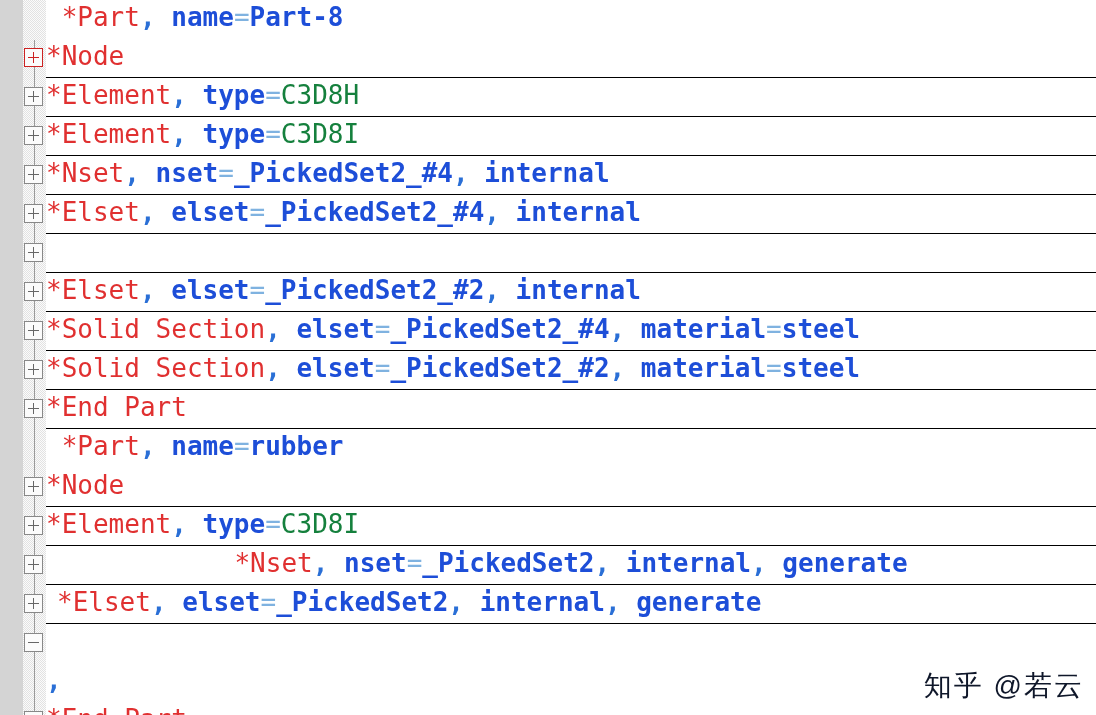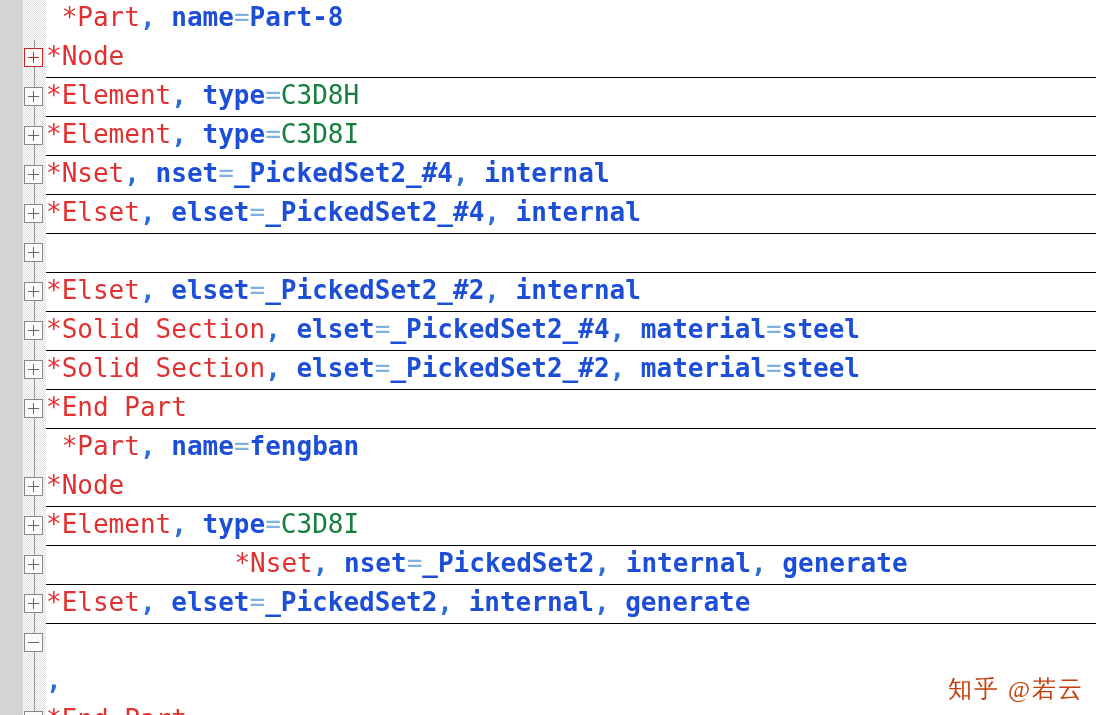--- a/index.html
+++ b/index.html
@@ -72,22 +72,22 @@
   }
   .kw{color:#e03030;}
   .punct{color:#2a6fd6;font-weight:bold;}
   .eq{color:#7fb2e0;}
   .val{color:#15803d;}
   .plain{color:#1d4ed8;font-weight:bold;}
 
   
   .watermark{
     position:absolute;right:12px;bottom:10px;
-    font-family:Liberation Serif, serif;
-    font-size:24px;color:#c2410c;letter-spacing:2px;
+    font-family:Liberation Sans, sans-serif;
+    font-size:28px;color:#0f172a;letter-spacing:2px;
     z-index:6;user-select:none;
   }
 </style>
 </head>
 <body>
 
 <div id="editor">
 
   <div class="margin-strip"></div>
   <div class="fold-gutter"></div>
@@ -178,23 +178,23 @@
       <div class="line" style="top: -1px;"><span class="txt"><span class="plain"> </span><span class="kw">*Part</span><span class="punct">,</span><span class="plain"> name</span><span class="eq">=</span><span class="plain">Part-8</span></span></div>
       <div class="line" style="top: 38px;"><span class="txt"><span class="kw">*Node</span></span></div>
       <div class="line" style="top: 77px;"><span class="txt"><span class="kw">*Element</span><span class="punct">,</span><span class="plain"> type</span><span class="eq">=</span><span class="val">C3D8H</span></span></div>
       <div class="line" style="top: 116px;"><span class="txt"><span class="kw">*Element</span><span class="punct">,</span><span class="plain"> type</span><span class="eq">=</span><span class="val">C3D8I</span></span></div>
       <div class="line" style="top: 155px;"><span class="txt"><span class="kw">*Nset</span><span class="punct">,</span><span class="plain"> nset</span><span class="eq">=</span><span class="plain">_PickedSet2_#4</span><span class="punct">,</span><span class="plain"> internal</span></span></div>
       <div class="line" style="top: 194px;"><span class="txt"><span class="kw">*Elset</span><span class="punct">,</span><span class="plain"> elset</span><span class="eq">=</span><span class="plain">_PickedSet2_#4</span><span class="punct">,</span><span class="plain"> internal</span></span></div>
       <div class="line" style="top: 272px;"><span class="txt"><span class="kw">*Elset</span><span class="punct">,</span><span class="plain"> elset</span><span class="eq">=</span><span class="plain">_PickedSet2_#2</span><span class="punct">,</span><span class="plain"> internal</span></span></div>
       <div class="line" style="top: 311px;"><span class="txt"><span class="kw">*Solid Section</span><span class="punct">,</span><span class="plain"> elset</span><span class="eq">=</span><span class="plain">_PickedSet2_#4</span><span class="punct">,</span><span class="plain"> material</span><span class="eq">=</span><span class="plain">steel</span></span></div>
       <div class="line" style="top: 350px;"><span class="txt"><span class="kw">*Solid Section</span><span class="punct">,</span><span class="plain"> elset</span><span class="eq">=</span><span class="plain">_PickedSet2_#2</span><span class="punct">,</span><span class="plain"> material</span><span class="eq">=</span><span class="plain">steel</span></span></div>
       <div class="line" style="top: 389px;"><span class="txt"><span class="kw">*End Part</span></span></div>
-      <div class="line" style="top: 428px;"><span class="txt"><span class="plain"> </span><span class="kw">*Part</span><span class="punct">,</span><span class="plain"> name</span><span class="eq">=</span><span class="plain">fengban</span></span></div>
+      <div class="line" style="top: 428px;"><span class="txt"><span class="plain"> </span><span class="kw">*Part</span><span class="punct">,</span><span class="plain"> name</span><span class="eq">=</span><span class="plain">rubber</span></span></div>
       <div class="line" style="top: 467px;"><span class="txt"><span class="kw">*Node</span></span></div>
       <div class="line" style="top: 506px;"><span class="txt"><span class="kw">*Element</span><span class="punct">,</span><span class="plain"> type</span><span class="eq">=</span><span class="val">C3D8I</span></span></div>
       <div class="line" style="top: 545px; text-align: center;"><span class="txt"><span class="kw">*Nset</span><span class="punct">,</span><span class="plain"> nset</span><span class="eq">=</span><span class="plain">_PickedSet2</span><span class="punct">,</span><span class="plain"> internal</span><span class="punct">,</span><span class="plain"> generate</span></span></div>
-      <div class="line" style="top: 584px;"><span class="txt"><span class="kw">*Elset</span><span class="punct">,</span><span class="plain"> elset</span><span class="eq">=</span><span class="plain">_PickedSet2</span><span class="punct">,</span><span class="plain"> internal</span><span class="punct">,</span><span class="plain"> generate</span></span></div>
+      <div class="line" style="top: 584px; margin-left: 11px;"><span class="txt"><span class="kw">*Elset</span><span class="punct">,</span><span class="plain"> elset</span><span class="eq">=</span><span class="plain">_PickedSet2</span><span class="punct">,</span><span class="plain"> internal</span><span class="punct">,</span><span class="plain"> generate</span></span></div>
       <div class="line" style="top: 662px;"><span class="txt"><span class="punct">,</span></span></div>
       <div class="line" style="top: 701px;"><span class="txt"><span class="kw">*End Part</span></span></div>
     </div>
 
   <div class="watermark">知乎 @若云</div>
 </div>
 
 </body></html>

